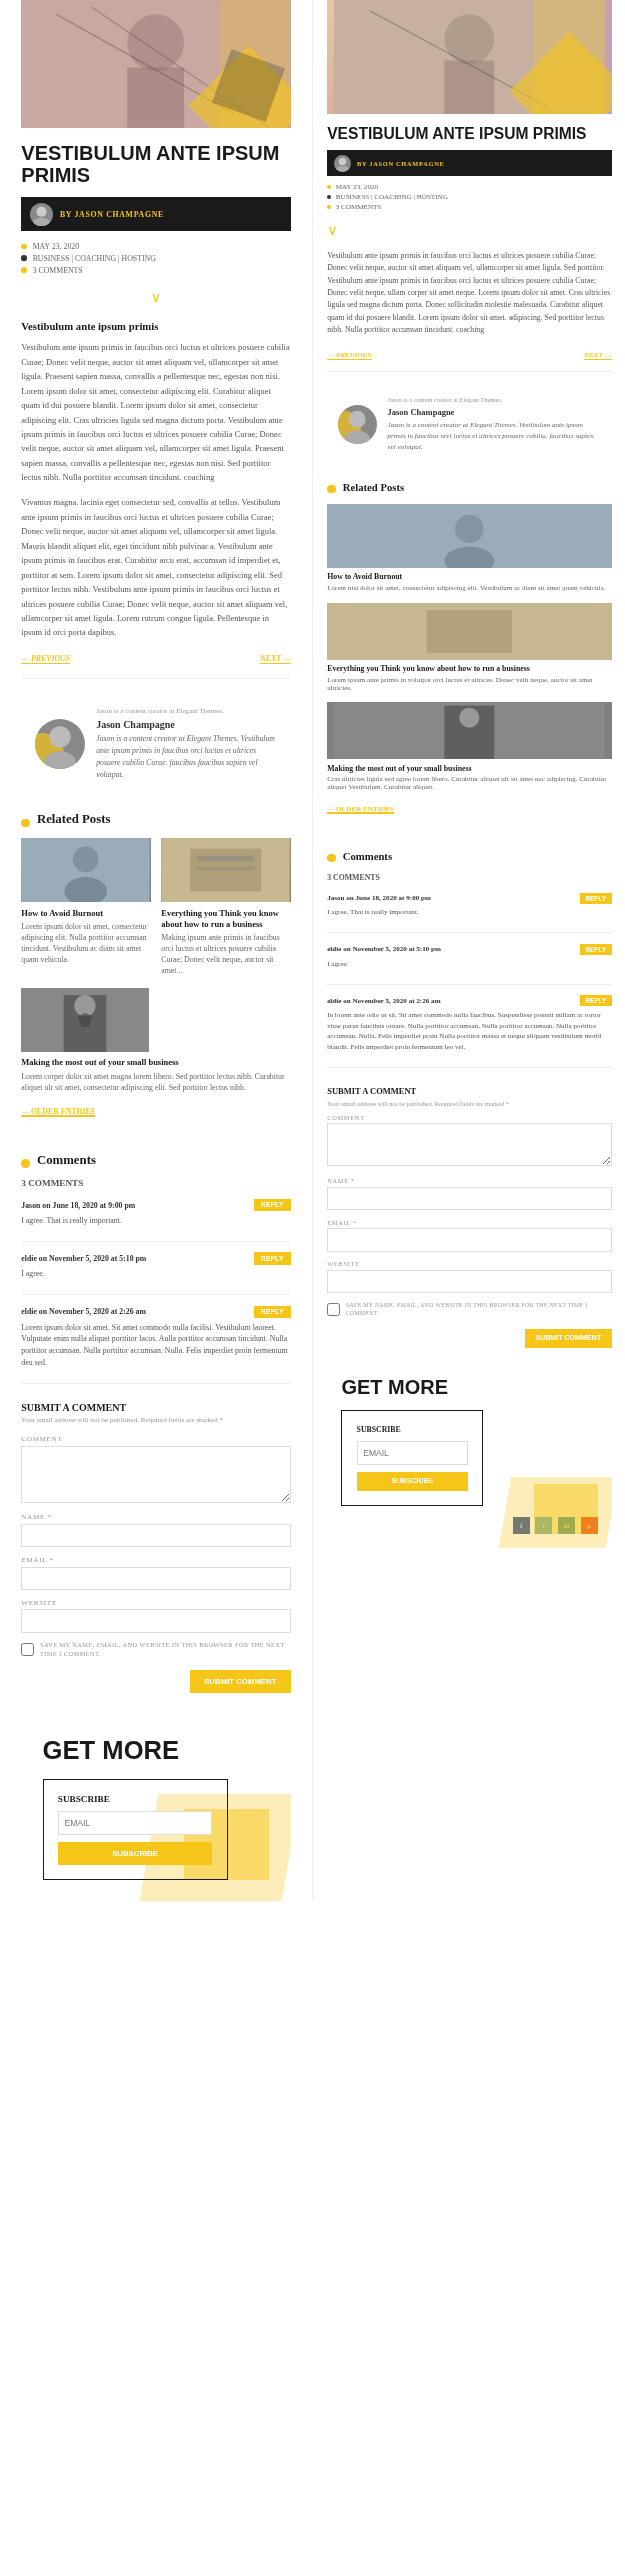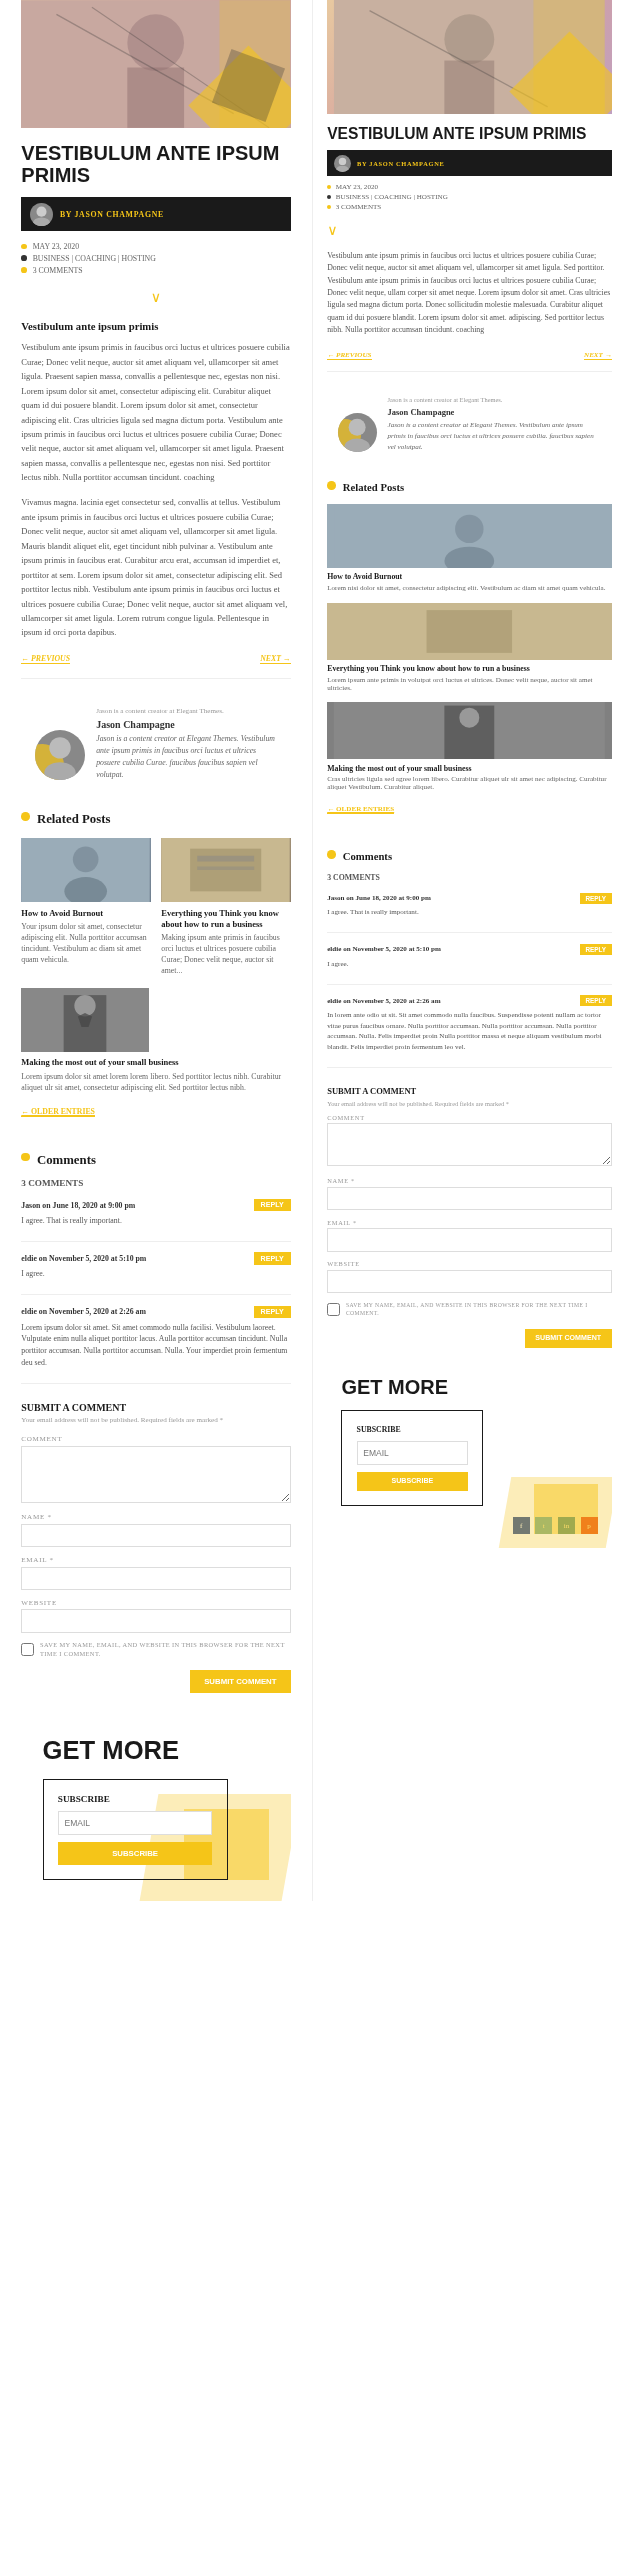--- a/index.html
+++ b/index.html
@@ -43,28 +43,28 @@
     
     
     .post-subtitle { font-weight: bold; font-size: 10.7px; margin-bottom: 8.5px; color: #1a1a1a; }
     .post-body { font-size: 8.5px; line-height: 1.7; color: #555; margin-bottom: 10.7px; }
     
     
     .post-nav { display: flex; justify-content: space-between; margin: 14.2px 0; }
     .post-nav a { font-size: 7.8px; color: #f5c518; text-decoration: none; text-transform: uppercase; font-weight: bold; border-bottom: 0.7px solid #f5c518; font-style: italic; }
     
     
-    .author-box { display: flex; align-items: flex-end; padding: 14.2px; background: #fff; margin: 14.2px 0; }
+    .author-box { display: flex; align-items: center; padding: 14.2px; background: #fff; margin: 14.2px 0; }
     .author-box-avatar { width: 50px; height: 50px; border-radius: 50%; background: #888; margin-right: 10.7px; flex-shrink: 0; overflow: hidden; position: relative; }
     .author-box-content h4 { font-size: 10px; font-weight: bold; margin-bottom: 3.6px; }
     .author-box-content p { font-size: 7.8px; color: #666; line-height: 1.5; font-style: italic; }
     .author-role { font-size: 7.1px; color: #999; margin-bottom: 3.6px; }
     
     
-    .section-heading { display: flex; align-items: flex-start; font-size: 12.8px; font-weight: bold; margin: 18px 0 10.7px; color: #1a1a1a; }
+    .section-heading { display: flex; align-items: flex-end; font-size: 12.8px; font-weight: bold; margin: 18px 0 10.7px; color: #1a1a1a; }
     .section-heading-dot { width: 8.5px; height: 8.5px; border-radius: 50%; background: #f5c518; margin-right: 7.1px; }
     
     
     .related-grid { display: grid; grid-template-columns: 1fr 1fr; gap: 10.7px; margin-bottom: 10.7px; }
     .related-item { }
     .related-img { width: 100%; height: 64px; background: #888; margin-bottom: 5.7px; overflow: hidden; }
     .related-img-person { background: linear-gradient(135deg, #a0b0c0 0%, #708090 100%); }
     .related-img-book { background: linear-gradient(135deg, #c0b090 0%, #90806a 100%); }
     .related-img-suit { background: linear-gradient(135deg, #808080 0%, #404040 100%); }
     .related-title { font-size: 8.5px; font-weight: bold; color: #1a1a1a; margin-bottom: 3.6px; line-height: 1.3; }
@@ -223,21 +223,21 @@
     <div class="related-grid">
       <div class="related-item">
         <div class="related-img related-img-person">
           <svg width="100%" height="64" viewBox="0 0 180 90" xmlns="http://www.w3.org/2000/svg">
             <rect width="180" height="90" fill="#9aacb8"></rect>
             <circle cx="90" cy="30" r="18" fill="#7a8c98" opacity="0.8"></circle>
             <ellipse cx="90" cy="75" rx="30" ry="20" fill="#6a7c88" opacity="0.7"></ellipse>
           </svg>
         </div>
         <div class="related-title">How to Avoid Burnout</div>
-        <div class="related-excerpt">Your ipsum dolor sit amet, consectetur adipiscing elit. Nulla porttitor accumsan tincidunt. Vestibulum ac diam sit amet quam vehicula.</div>
+        <div class="related-excerpt">Lorem ipsum dolor sit amet, consectetur adipiscing elit. Nulla porttitor accumsan tincidunt. Vestibulum ac diam sit amet quam vehicula.</div>
       </div>
       <div class="related-item">
         <div class="related-img related-img-book">
           <svg width="100%" height="64" viewBox="0 0 180 90" xmlns="http://www.w3.org/2000/svg">
             <rect width="180" height="90" fill="#c8b890"></rect>
             <rect x="40" y="15" width="100" height="60" fill="#a89870" opacity="0.8"></rect>
             <rect x="50" y="25" width="80" height="8" fill="#888" opacity="0.5"></rect>
             <rect x="50" y="40" width="80" height="5" fill="#888" opacity="0.4"></rect>
           </svg>
         </div>
@@ -249,21 +249,21 @@
     <div class="related-single">
       <div class="related-img related-img-suit" style="max-width:128px;">
         <svg width="128" height="64" viewBox="0 0 180 90" xmlns="http://www.w3.org/2000/svg">
           <rect width="180" height="90" fill="#888"></rect>
           <rect x="60" y="10" width="60" height="80" fill="#555" opacity="0.8"></rect>
           <circle cx="90" cy="25" r="15" fill="#999"></circle>
           <polygon points="80,40 90,35 100,40 95,55 85,55" fill="#444" opacity="0.7"></polygon>
         </svg>
       </div>
       <div class="related-title">Making the most out of your small business</div>
-      <div class="related-excerpt">Lorem ipsum dolor sit amet lorem lorem libero. Sed porttitor lectus nibh. Curabitur aliquet ulr sit amet, consectetur adipiscing elit. Sed porttitor lectus nibh.</div>
+      <div class="related-excerpt">Lorem corper dolor sit amet magna lorem libero. Sed porttitor lectus nibh. Curabitur aliquet ulr sit amet, consectetur adipiscing elit. Sed porttitor lectus nibh.</div>
     </div>
 
     <a href="#" class="older-entries">← OLDER ENTRIES</a>
 
     
     <div class="comments-section">
       <div class="section-heading">
         <span class="section-heading-dot"></span>
         <span>Comments</span>
       </div>
@@ -283,21 +283,21 @@
           <button class="reply-btn">REPLY</button>
         </div>
         <p class="comment-text">I agree.</p>
       </div>
 
       <div class="comment">
         <div class="comment-header">
           <span class="comment-author">eldie on November 5, 2020 at 2:26 am</span>
           <button class="reply-btn">REPLY</button>
         </div>
-        <p class="comment-text">Lorem ipsum dolor sit amet. Sit amet commodo nulla facilisi. Vestibulum laoreet. Vulputate enim nulla aliquet porttitor lacus. Aulla porttitor accumsan tincidunt. Nulla porttitor accumsan. Nulla porttitor accumsan. Nulla. Your imperdiet proin fermentum deu sed.</p>
+        <p class="comment-text">Lorem ipsum dolor sit amet. Sit amet commodo nulla facilisi. Vestibulum laoreet. Vulputate enim nulla aliquet porttitor lacus. Aulla porttitor accumsan tincidunt. Nulla porttitor accumsan. Nulla porttitor accumsan. Nulla. Felis imperdiet proin fermentum deu sed.</p>
       </div>
     </div>
 
     
     <div class="submit-comment">
       <h3>SUBMIT A COMMENT</h3>
       <p>Your email address will not be published. Required fields are marked *</p>
       <div class="form-field">
         <label>COMMENT</label>
         <textarea style=""></textarea>

